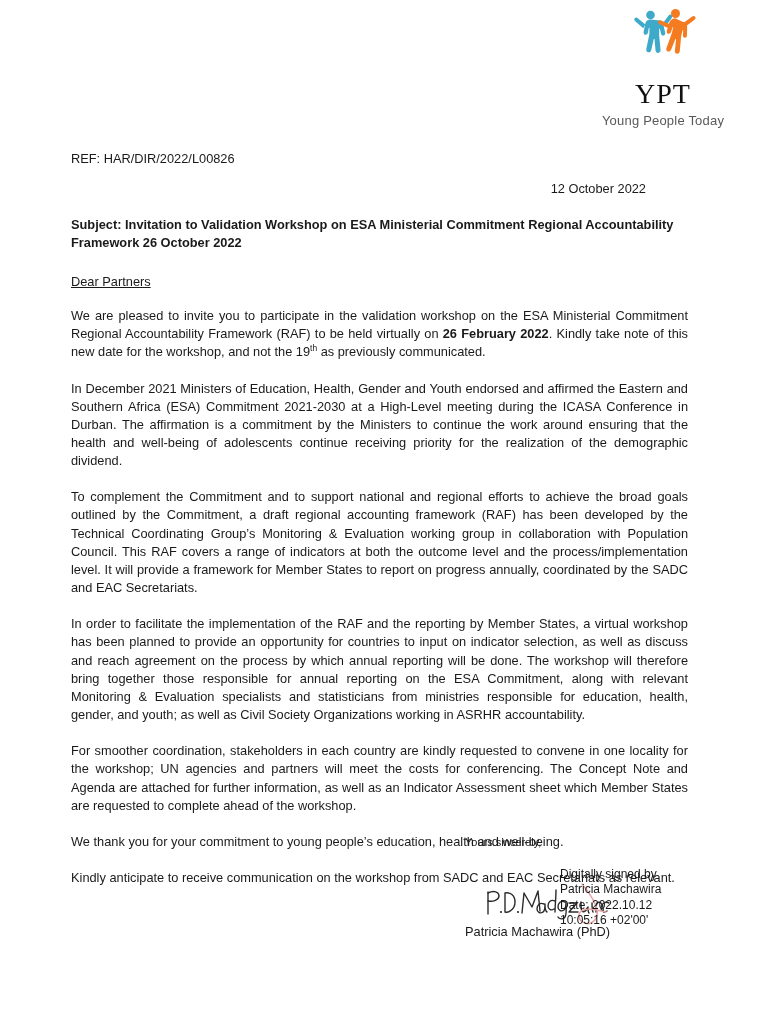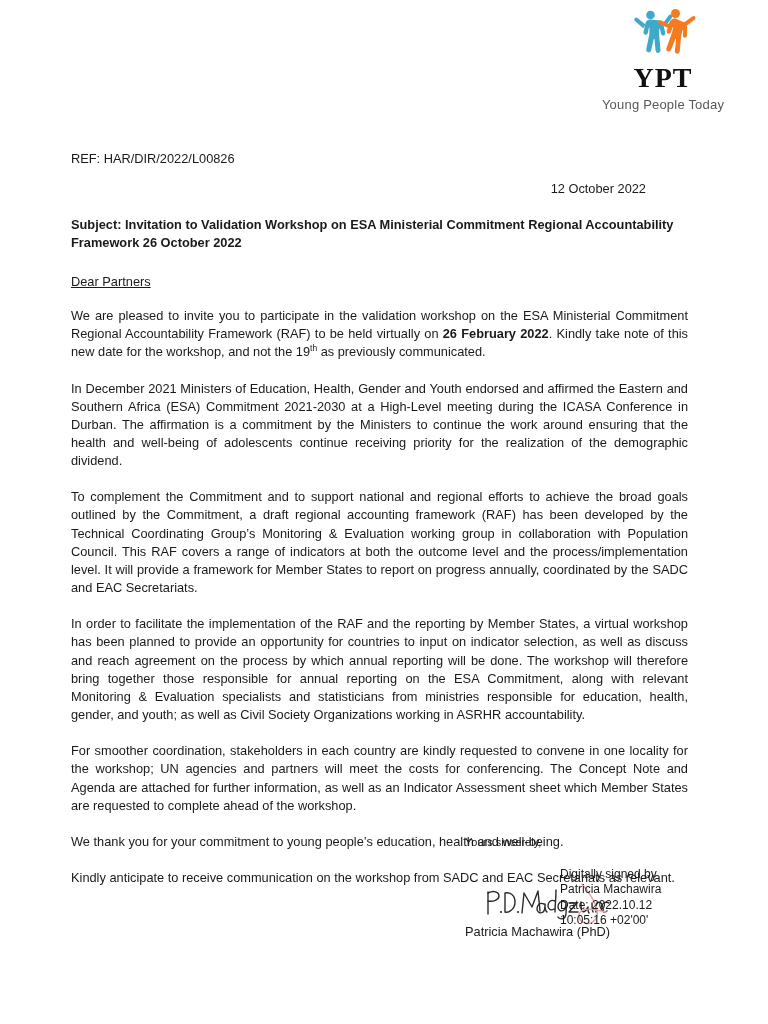--- a/index.html
+++ b/index.html
@@ -25,26 +25,26 @@
     text-align: center;
   }
   .logo-mark {
     display: block;
     margin: 0 auto;
     width: 92px;
     height: 58px;
   }
   .logo-ypt {
     font-family: "Liberation Serif", serif;
-    font-weight: bold;
+    font-weight: normal;
     font-size: 28px;
     letter-spacing: 1px;
     color: #111111;
     line-height: 1.0;
-    margin-top: 2px;
+    margin-top: 18px;
   }
   .logo-tagline {
     font-family: "Liberation Sans", sans-serif;
     font-size: 13px;
     color: #58595b;
     margin-top: 5px;
     letter-spacing: 0.2px;
   }
 
   

